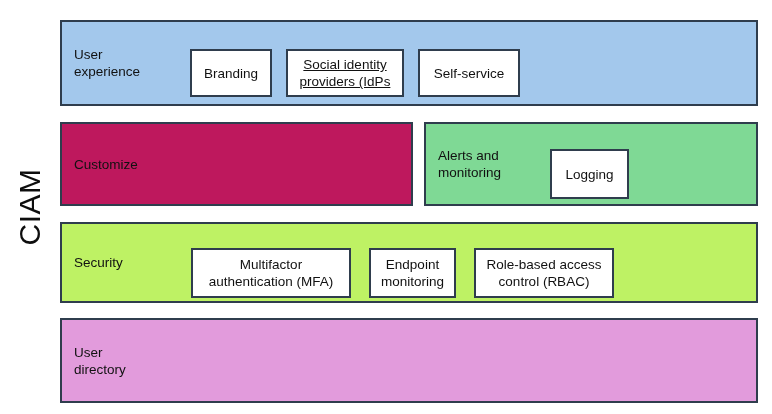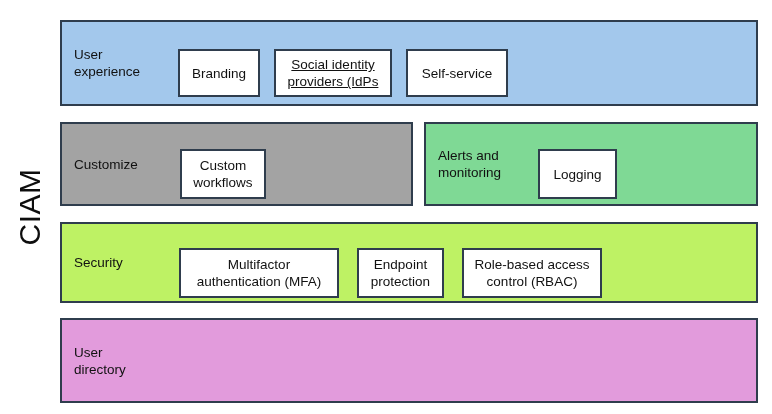--- a/index.html
+++ b/index.html
@@ -48,20 +48,21 @@
     flex-direction: row;
   }
   .band {
     position: relative;
     box-sizing: border-box;
     border: 2px solid #2f3d4d;
     display: flex;
     flex-direction: row;
     align-items: center;
     height: 100%;
+    gap: 12px;
   }
   .band-label {
     box-sizing: border-box;
     padding-left: 12px;
     font-size: 13.5px;
     line-height: 17px;
     color: #111111;
     flex: 0 0 auto;
     white-space: pre-line;
   }
@@ -87,21 +88,21 @@
     padding: 2px 6px;
   }
 
   
   #row-user-experience { left: 60px; top: 20px; width: 698px; height: 86px; }
   #row-customize       { left: 60px; top: 122px; width: 698px; height: 84px; }
   #row-security        { left: 60px; top: 222px; width: 698px; height: 81px; }
   #row-user-directory  { left: 60px; top: 318px; width: 698px; height: 85px; }
 
   #row-user-experience .band { width: 698px; background: #A3C8EC; }
-  #row-customize .band.customize { width: 377px; background: #a3a3a3; }
+  #row-customize .band.customize { width: 377px; background: #be185d; }
   #row-customize .spacer { width: 12px; }
   #row-customize .band.alerts { width: 357px; background: #7FD995; }
   #row-security .band { width: 698px; background: #bef264; }
   #row-user-directory .band { width: 698px; background: #E29BDC; }
 
   
   #row-user-experience .band-label { width: 116px; }
   #row-customize .band.customize .band-label { width: 118px; }
   #row-customize .band.alerts .band-label { width: 112px; }
   #row-security .band-label { width: 117px; }
@@ -146,43 +147,39 @@
         <div class="item i1">Social identity
 providers (IdPs</div>
         <div class="item i2">Self-service</div>
       </div>
     </div>
   </div>
 
   <div class="row" id="row-customize">
     <div class="band customize">
       <div class="band-label">Customize</div>
-      <div class="items">
-        <div class="item c0">Custom
-workflows</div>
-      </div>
     </div>
     <div class="spacer"></div>
     <div class="band alerts">
       <div class="band-label">Alerts and
 monitoring</div>
       <div class="items">
         <div class="item a0">Logging</div>
       </div>
     </div>
   </div>
 
   <div class="row" id="row-security">
     <div class="band">
       <div class="band-label">Security</div>
       <div class="items">
         <div class="item s0">Multifactor
 authentication (MFA)</div>
         <div class="item s1">Endpoint
-protection</div>
+monitoring</div>
         <div class="item s3">Role-based access
 control (RBAC)</div>
       </div>
     </div>
   </div>
 
   <div class="row" id="row-user-directory">
     <div class="band">
       <div class="band-label">User
 directory</div>

